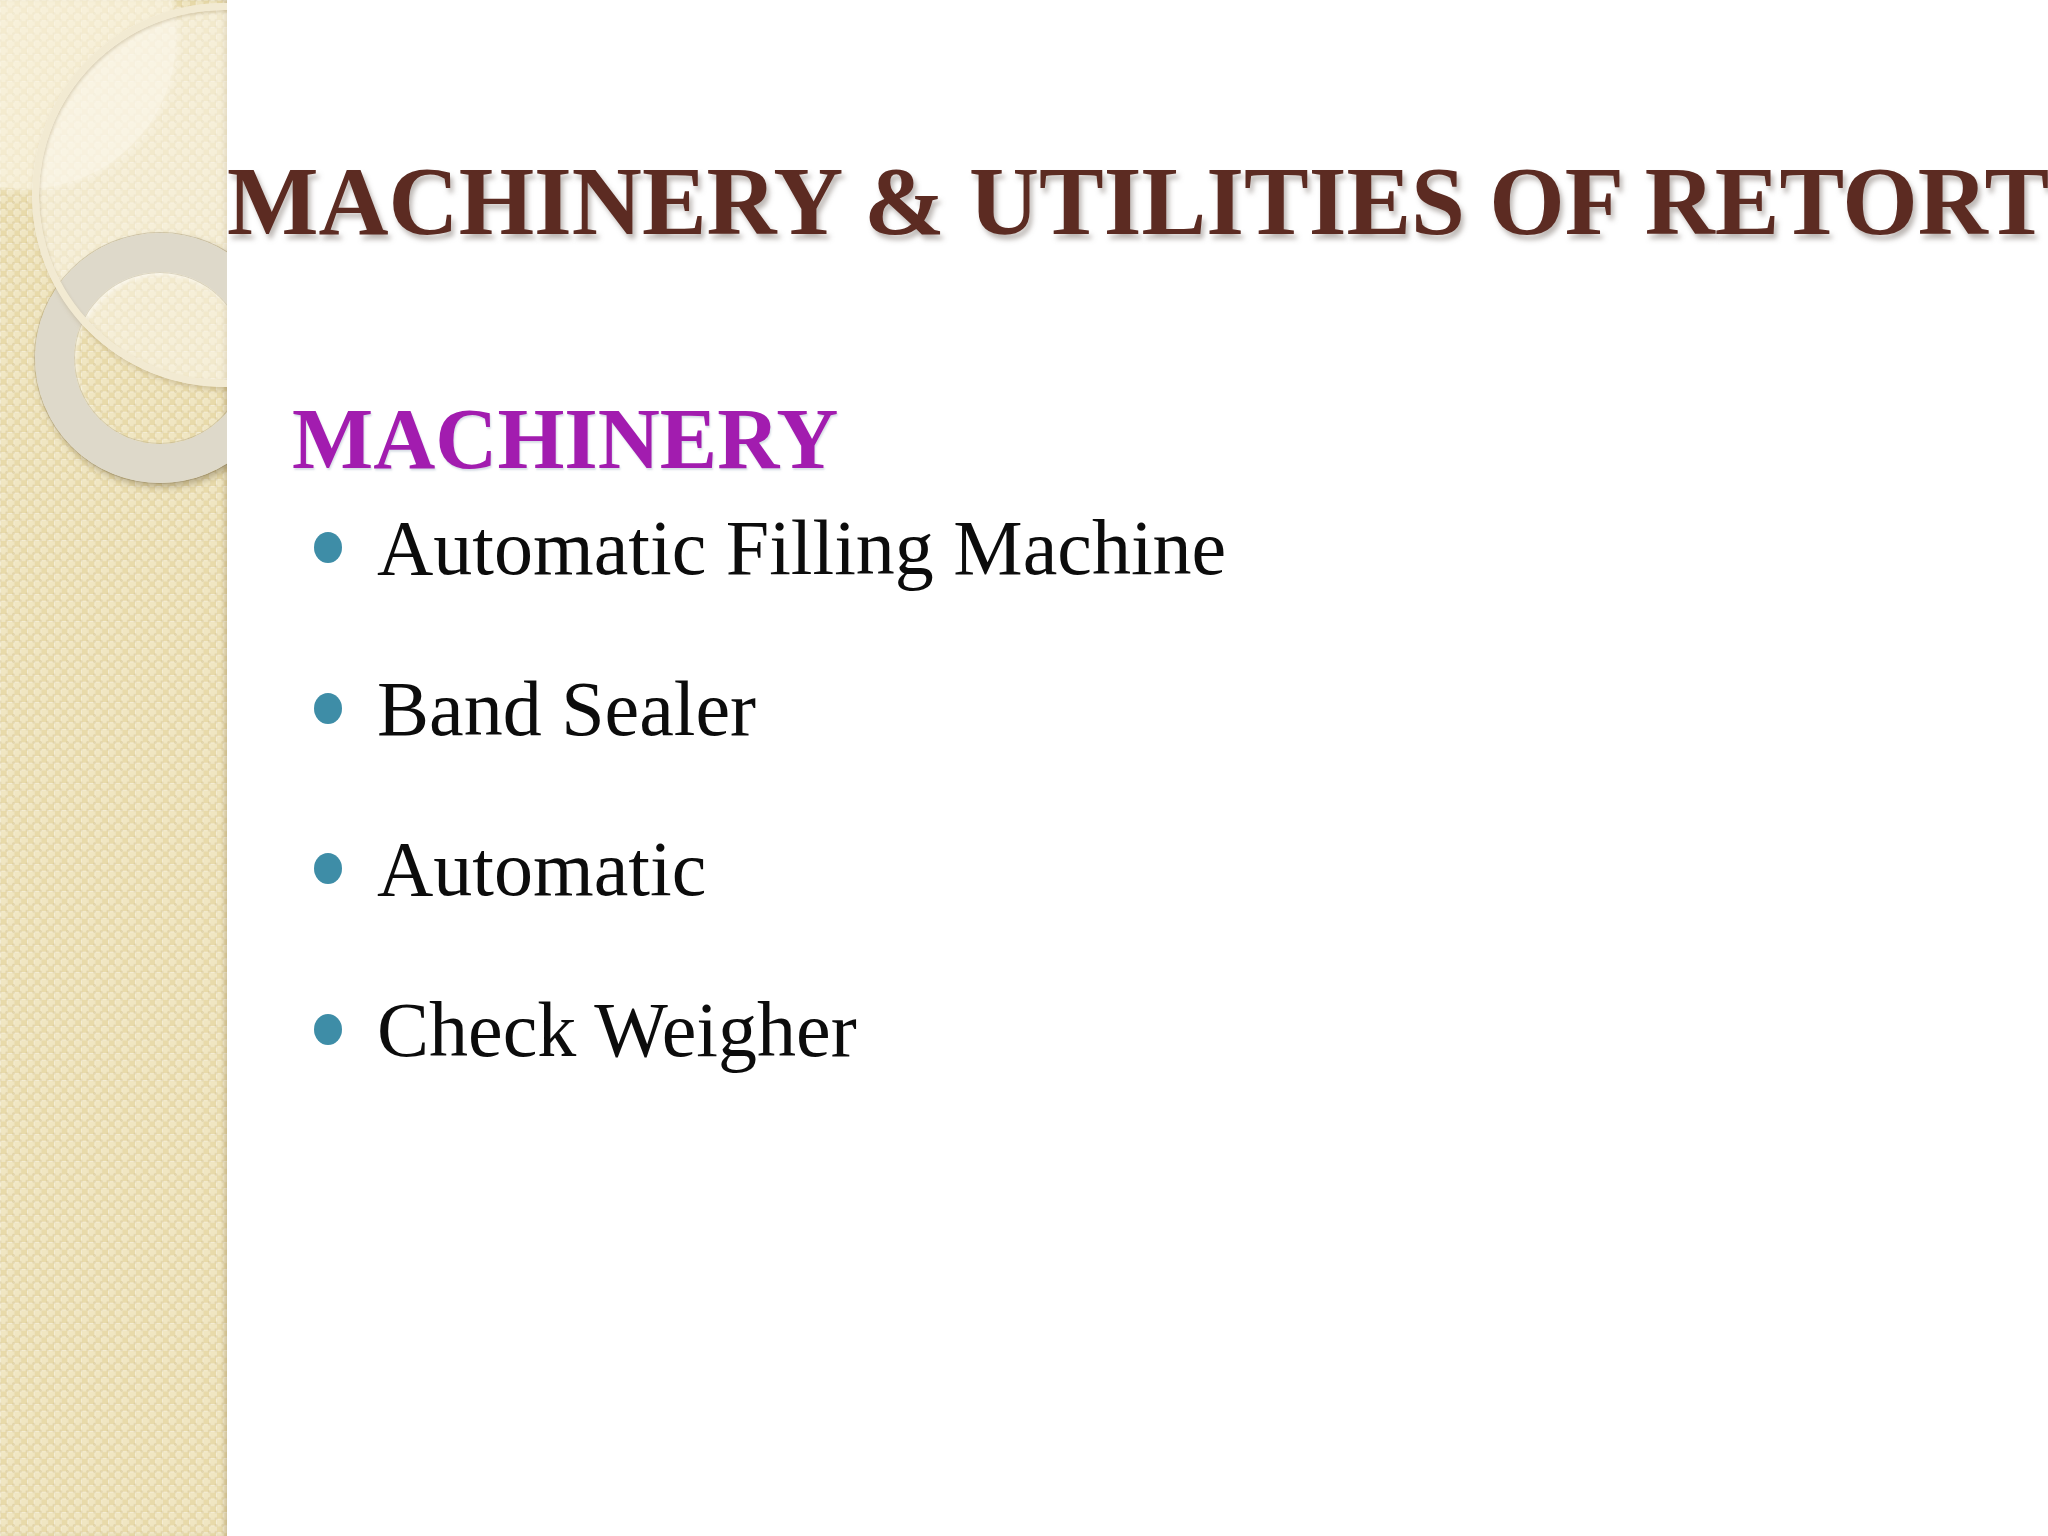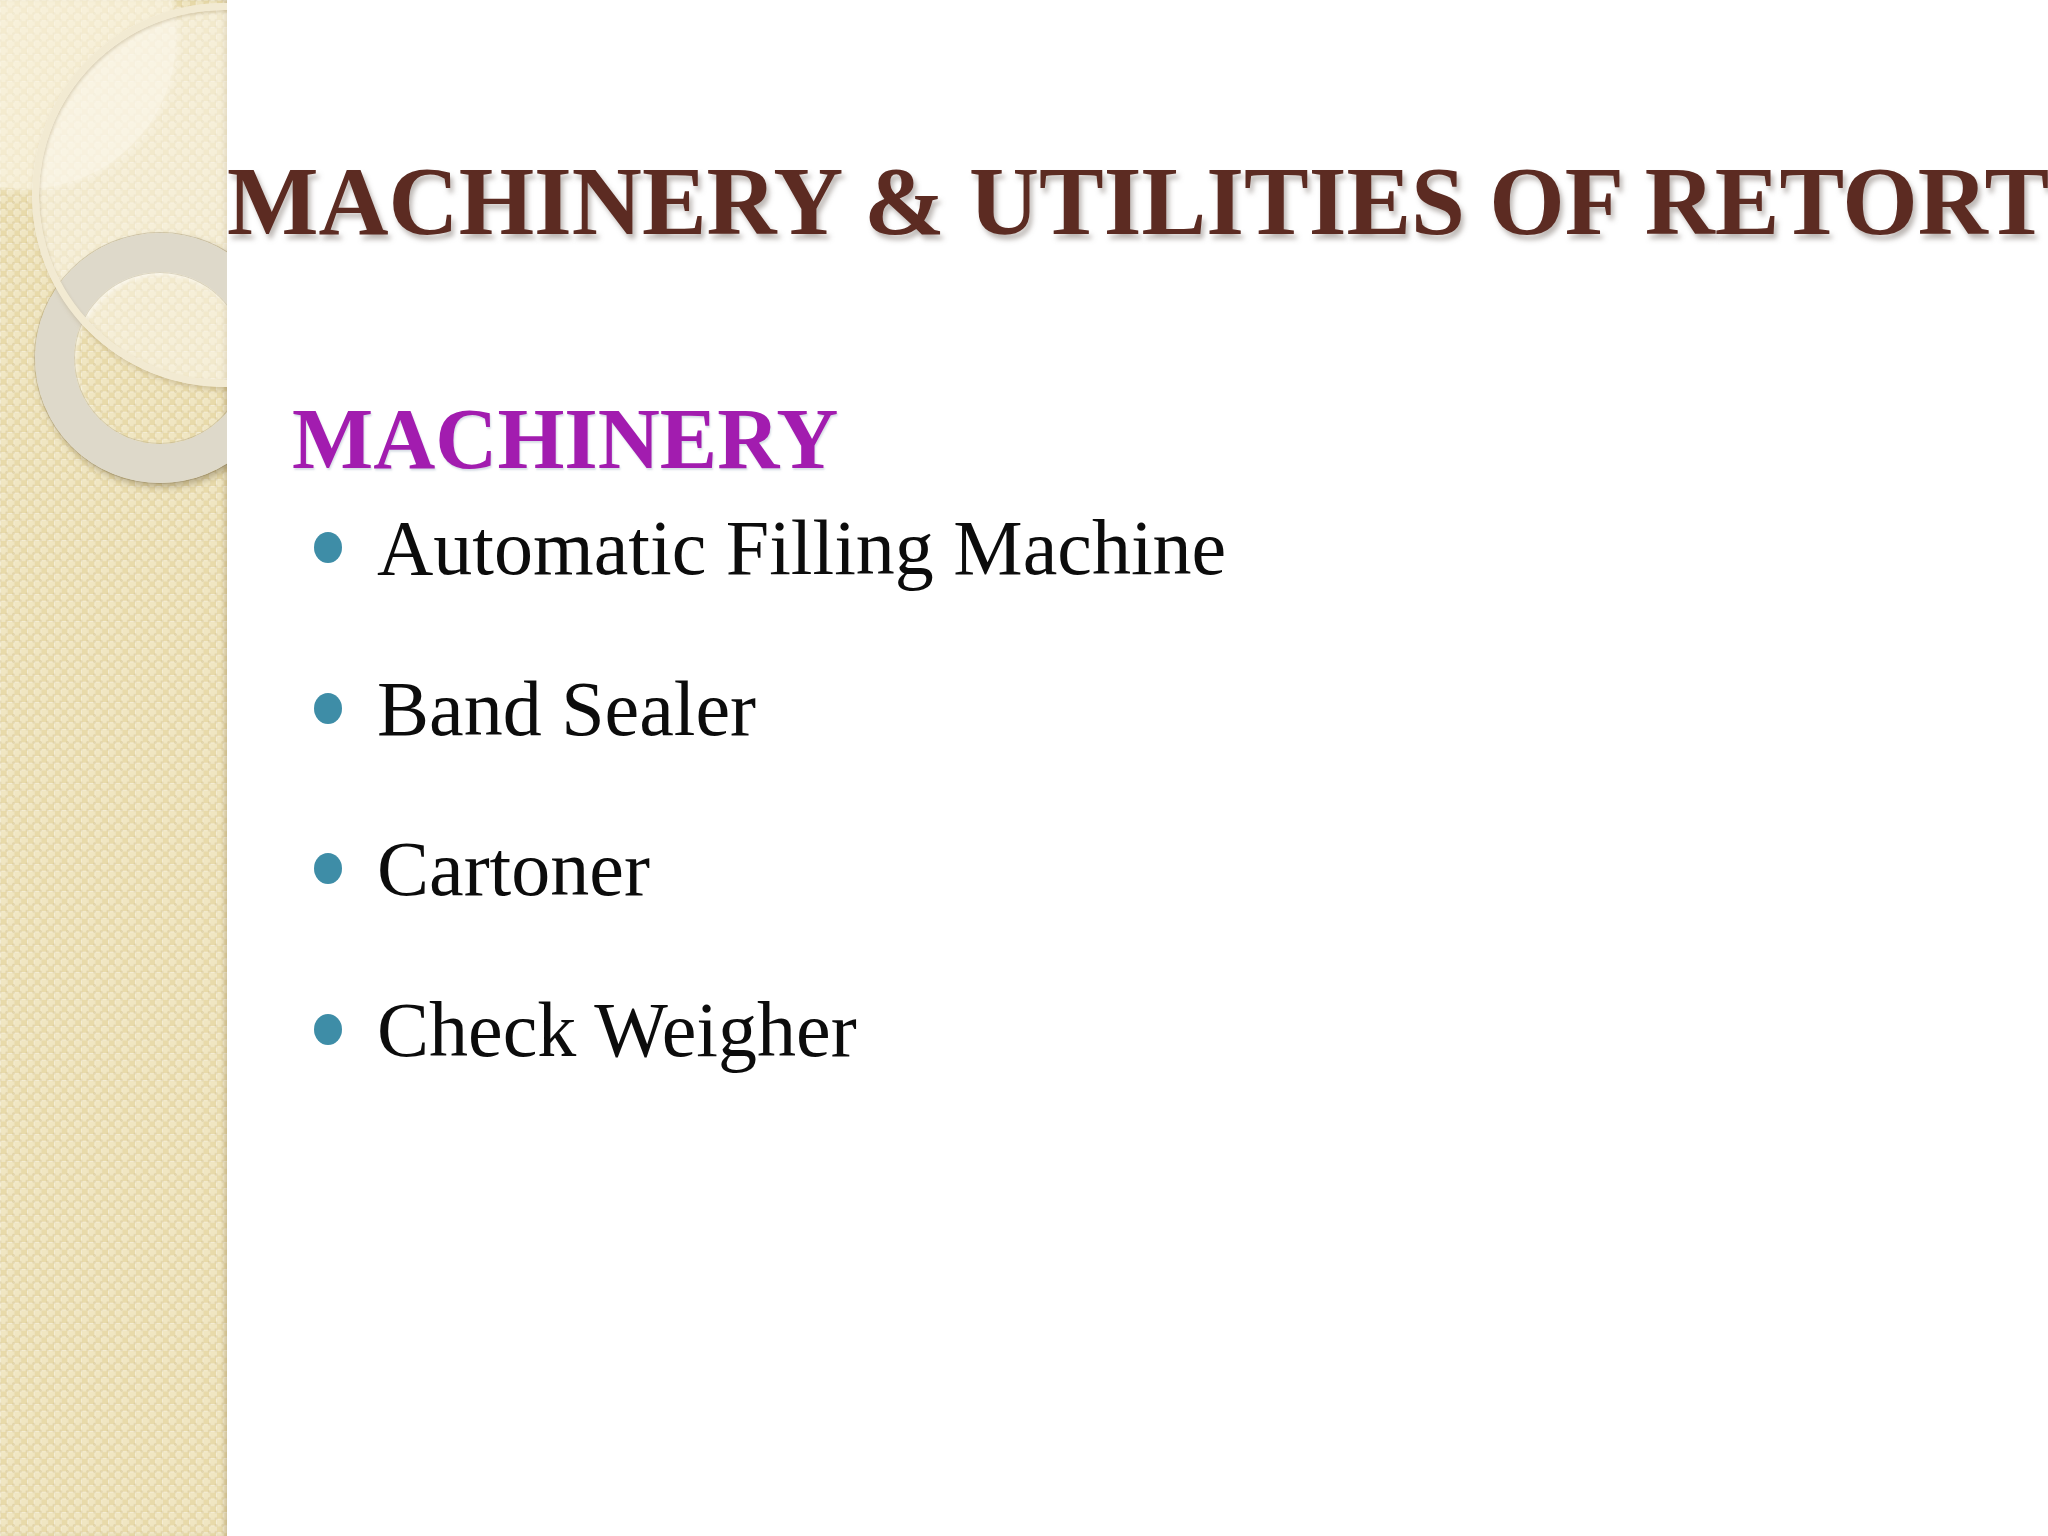--- a/index.html
+++ b/index.html
@@ -115,21 +115,21 @@
       <li>
         <span class="bullet-dot"></span>
         <span>Automatic Filling Machine</span>
       </li>
       <li>
         <span class="bullet-dot"></span>
         <span>Band Sealer</span>
       </li>
       <li>
         <span class="bullet-dot"></span>
-        <span>Cartoner</span>
+        <span>Automatic</span>
       </li>
       <li>
         <span class="bullet-dot"></span>
         <span>Check Weigher</span>
       </li>
     </ul>
 
   </div>
 </div>
 

